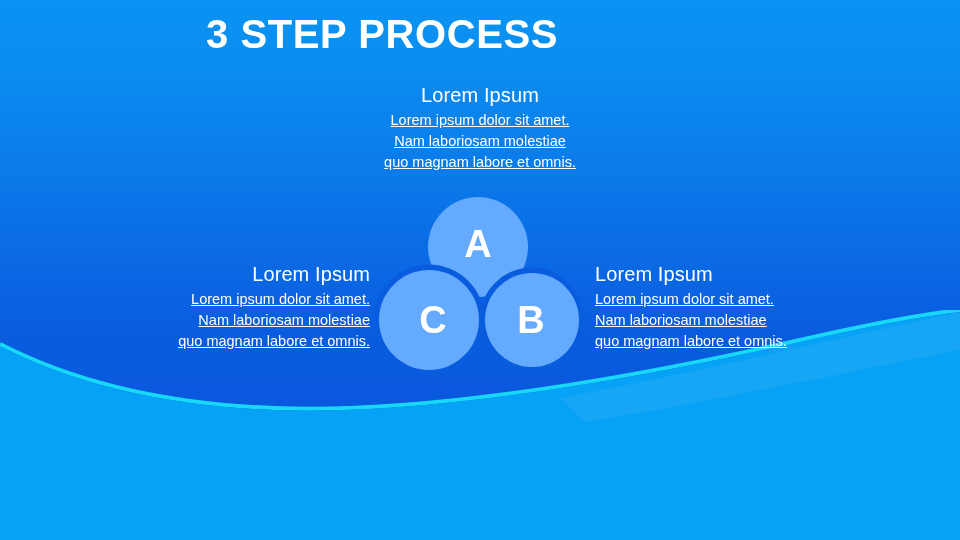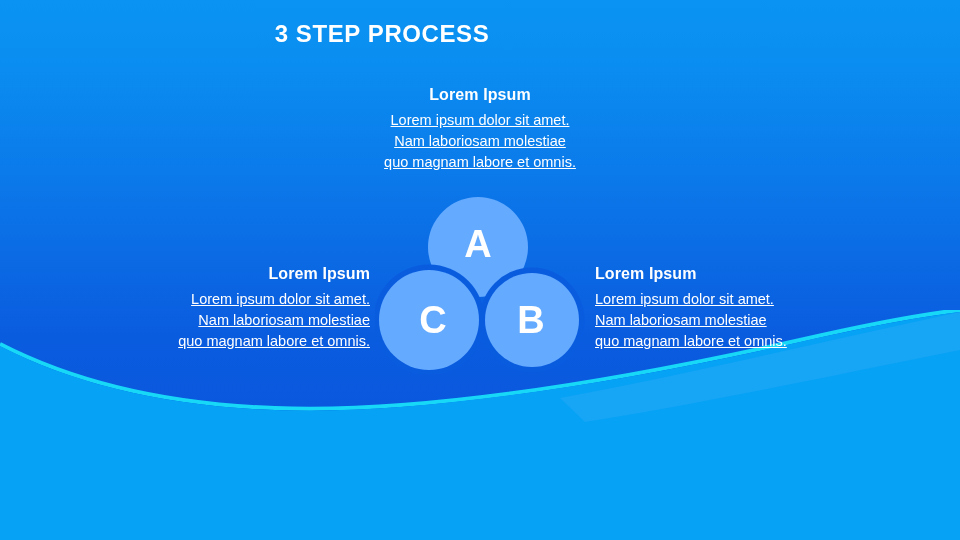--- a/index.html
+++ b/index.html
@@ -34,31 +34,31 @@
   }
 
   
   .title {
     position: absolute;
     left: 0;
     top: 14px;
     width: 764px;
     text-align: center;
     color: #ffffff;
-    font-size: 24px;
+    font-size: 40px;
     font-weight: bold;
     letter-spacing: 0.6px;
     line-height: 40px;
   }
 
   
   .block { position: absolute; color: #ffffff; }
   .block .heading {
-    font-size: 16px;
-    font-weight: bold;
+    font-size: 20px;
+    font-weight: normal;
     line-height: 20px;
     margin-bottom: 5px;
     letter-spacing: 0.1px;
   }
   .block .body {
     font-size: 14.5px;
     line-height: 21px;
   }
   .block .body div { white-space: nowrap; text-decoration: underline; }
 

